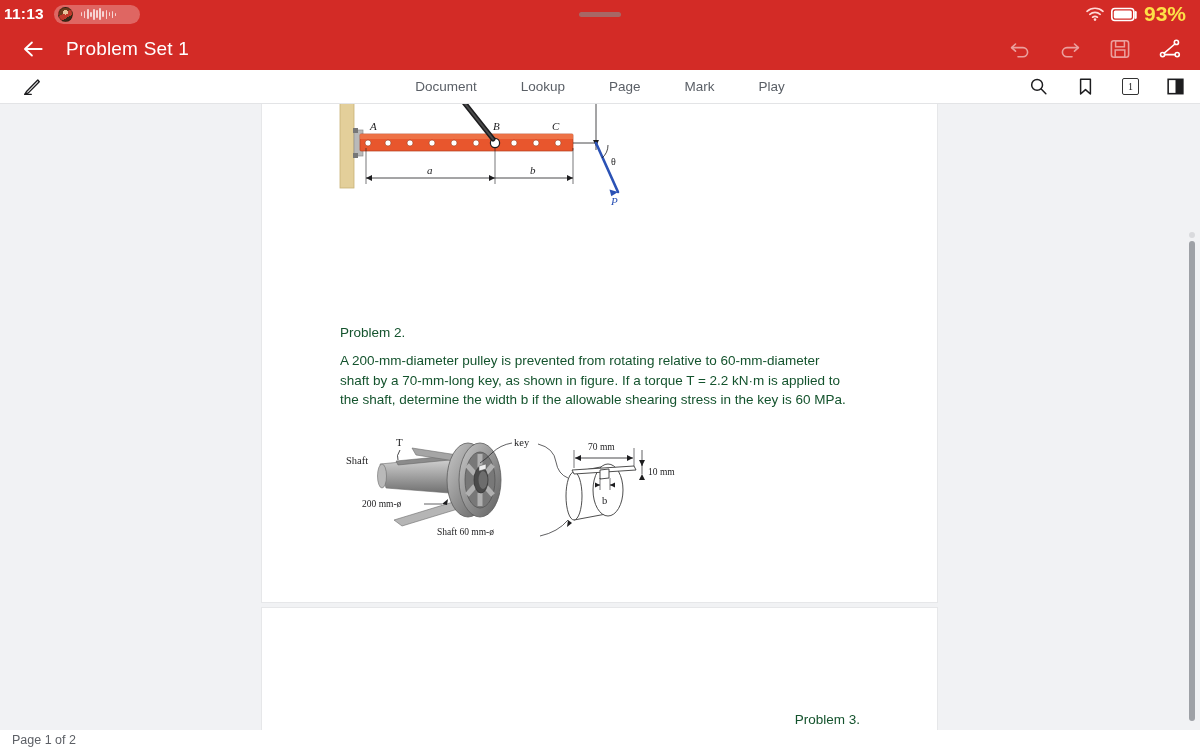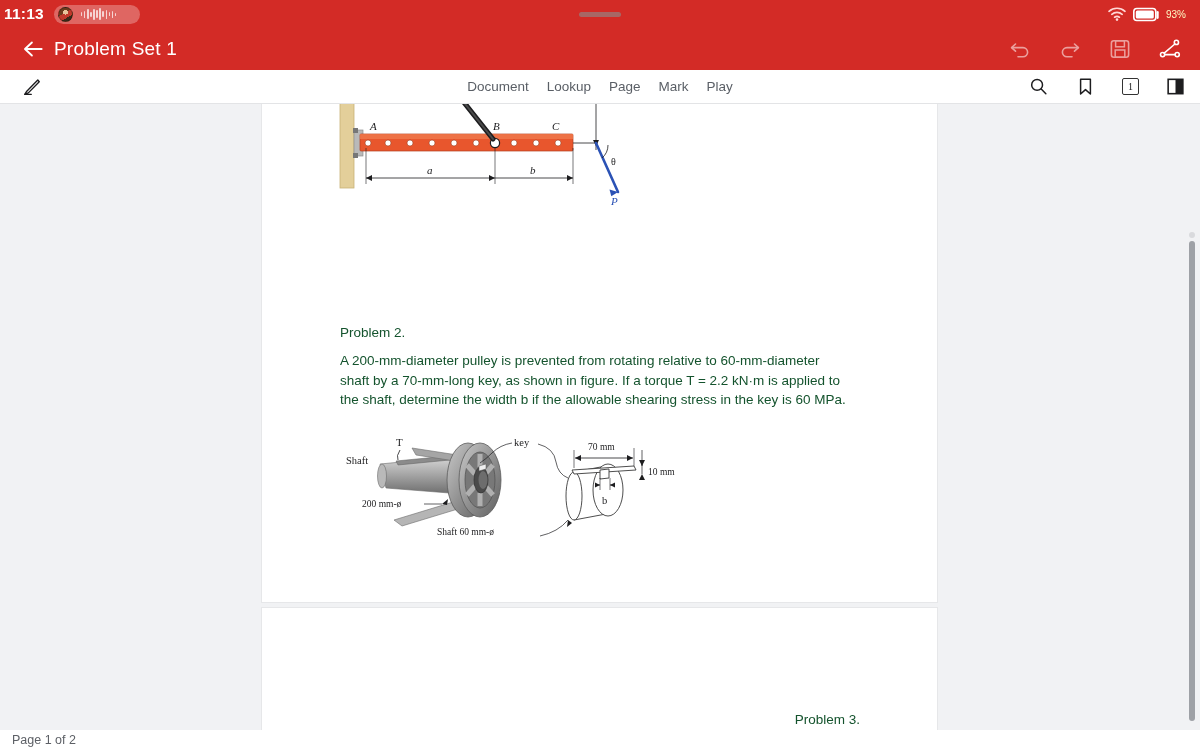--- a/index.html
+++ b/index.html
@@ -65,36 +65,36 @@
     border-radius: 3px;
     background: rgba(140,140,140,.62);
   }
   .status-right {
     margin-left: auto;
     display: flex;
     align-items: center;
     gap: 6px;
   }
   .battery-pct {
-    color:#fef9c3; font-size:10px; font-weight:normal;
+    color:#fde047; font-size:21px; font-weight:bold;
   }
 
   
   .app-bar {
     height: 42px;
     background: #d32b26;
     display: flex;
     align-items: center;
     padding: 0 14px 0 20px;
   }
   .back-arrow { width: 26px; height: 26px; flex: none; }
   .app-title {
     color: #fff;
     font-size: 19px;
-    margin-left: 8px;
+    margin-left: 20px;
     letter-spacing: .2px;
   }
   .app-actions {
     margin-left: auto;
     display: flex;
     align-items: center;
     gap: 26px;
     padding-right: 4px;
   }
   .app-actions .act { width: 24px; height: 24px; opacity: .55; }
@@ -109,21 +109,21 @@
     padding: 0 14px 0 20px;
     border-bottom: 1px solid #e3e4e6;
     position: relative;
   }
   .tool-pen { width: 22px; height: 22px; }
   .menu-tabs {
     position: absolute;
     left: 50%;
     transform: translateX(-50%);
     display: flex;
-    gap: 18px;
+    gap: 44px;
   }
   .menu-tab {
     font-size: 13.5px;
     color: #5a5f66;
     white-space: nowrap;
   }
   .tool-right {
     margin-left: auto;
     display: flex;
     align-items: center;

